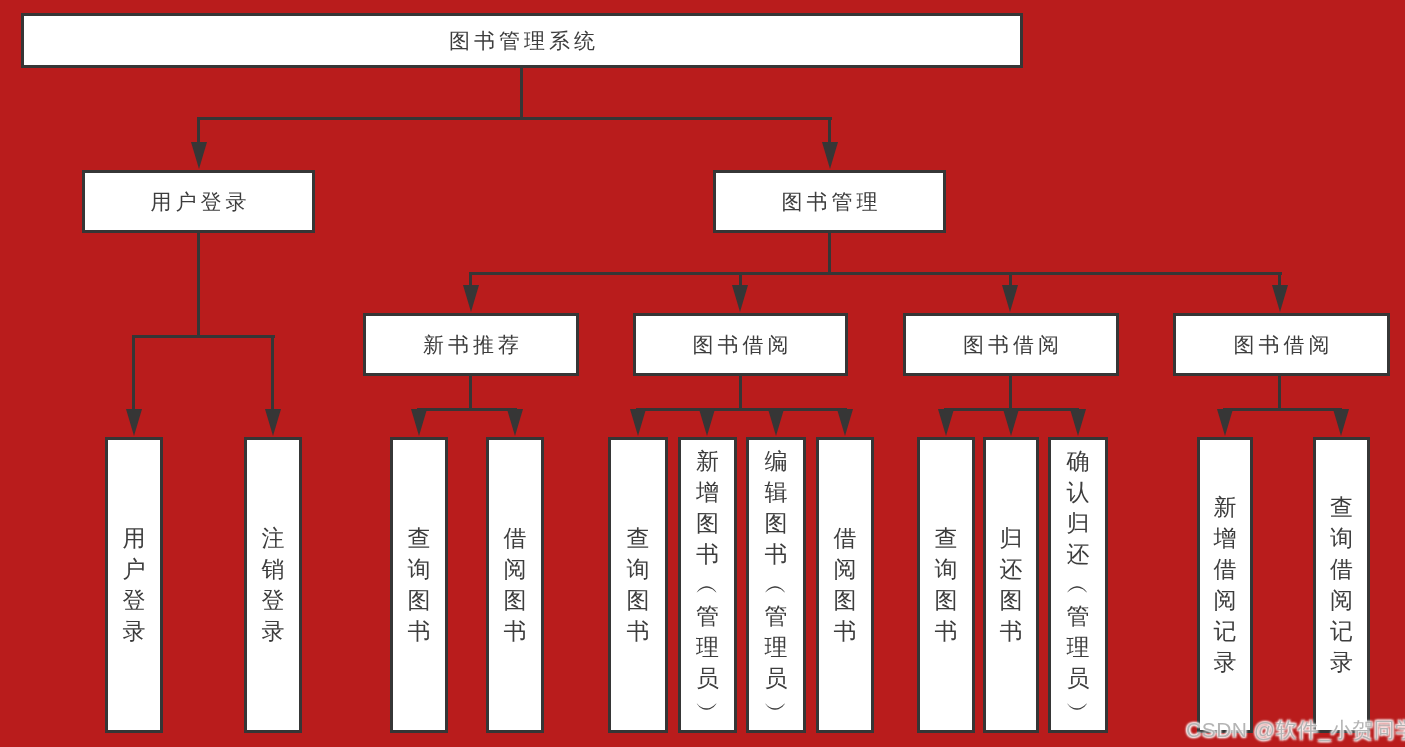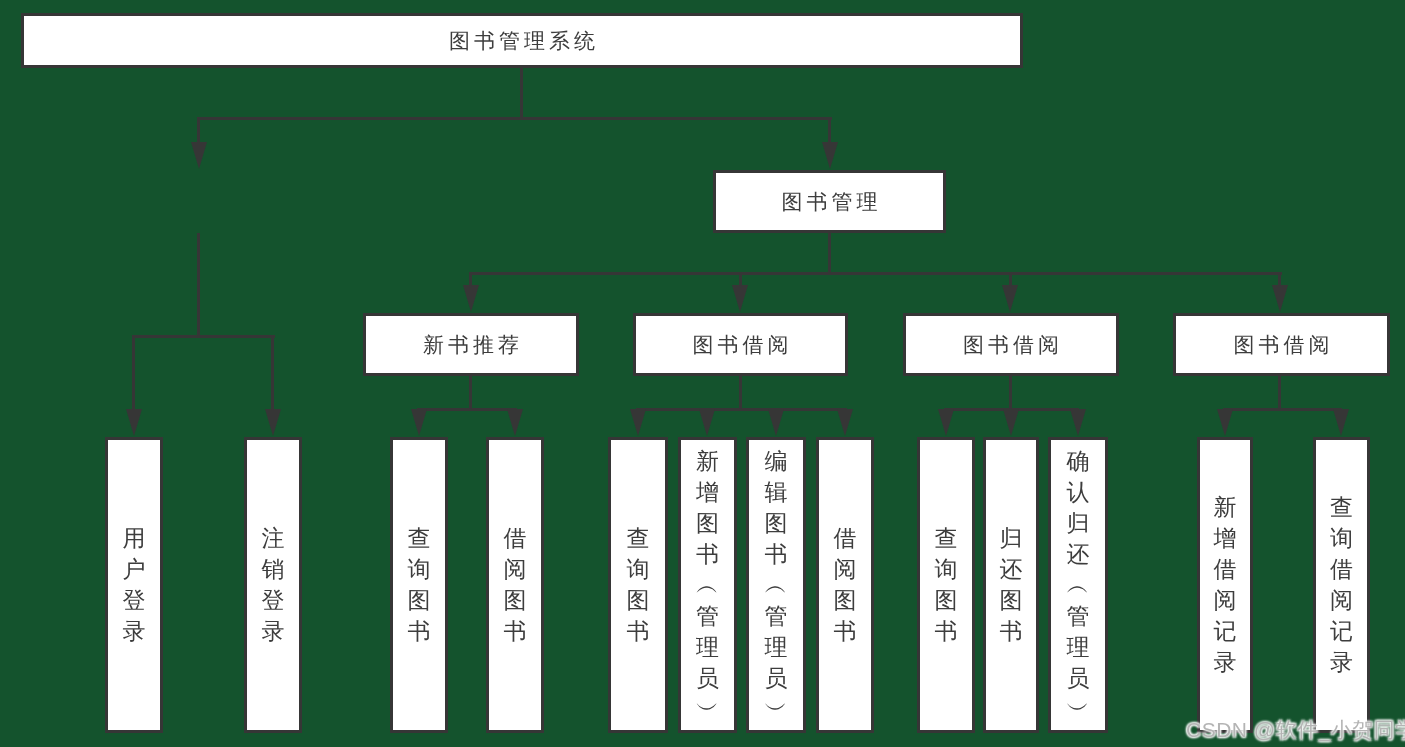--- a/index.html
+++ b/index.html
@@ -5,21 +5,21 @@
   html, body {
     margin: 0;
     padding: 0;
     background: #ffffff;
     font-family: "Liberation Sans", sans-serif;
   }
   .canvas {
     position: relative;
     width: 1405px;
     height: 747px;
-    background: #14532d;
+    background: #b91c1c;
     overflow: hidden;
   }
   .box {
     position: absolute;
     box-sizing: border-box;
     border: 3px solid #363636;
     background: #ffffff;
     display: flex;
     align-items: center;
     justify-content: center;
@@ -113,20 +113,23 @@
 
   <div class="line" style="left:1278px;top:376px;width:3px;height:34px;"></div>
   <div class="line" style="left:1223px;top:408px;width:119px;height:3px;"></div>
   <div class="arrow" style="left:1217px;top:409px;"></div>
   <div class="arrow" style="left:1333px;top:409px;"></div>
 
   <div class="box" style="left:21px;top:13px;width:1002px;height:55px;">
     <span class="hlabel">图书管理系统</span>
   </div>
 
+  <div class="box" style="left:82px;top:170px;width:233px;height:63px;">
+    <span class="hlabel">用户登录</span>
+  </div>
   <div class="box" style="left:713px;top:170px;width:233px;height:63px;justify-content:center;">
     <span class="hlabel">图书管理</span>
   </div>
 
   <div class="box" style="left:633px;top:313px;width:215px;height:63px;">
     <span class="hlabel">图书借阅</span>
   </div>
   <div class="box" style="left:363px;top:313px;width:216px;height:63px;">
     <span class="hlabel">新书推荐</span>
   </div>

